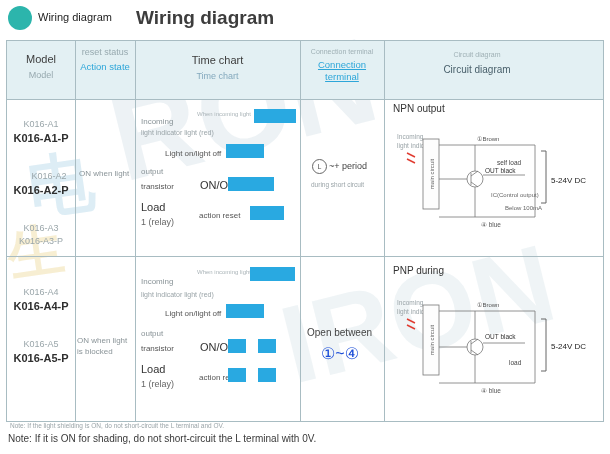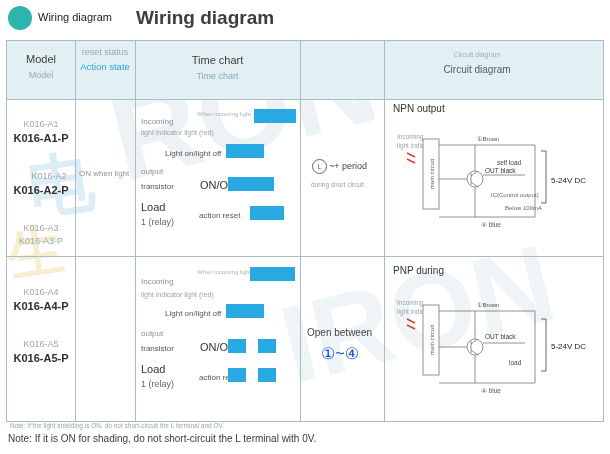--- a/index.html
+++ b/index.html
@@ -55,38 +55,43 @@
       <div class="hdr-sub" style="margin-top:5px">Model</div>
     </div>
     <div class="abs ctr" style="left:68px;top:6px;width:60px">
       <div class="hdr-sub" style="line-height:1.25">reset status</div>
       <div class="hdr-blue" style="margin-top:3px;line-height:1.25">Action state</div>
     </div>
     <div class="abs ctr" style="left:128px;top:13px;width:165px">
       <div class="hdr-main">Time chart</div>
       <div class="hdr-sub" style="margin-top:5px;color:#84a9bd">Time chart</div>
     </div>
+    <div class="abs ctr" style="left:293px;top:6px;width:84px">
+      <div class="hdr-tiny" style="line-height:1.3">Connection terminal</div>
+      <div class="hdr-blue u" style="margin-top:3px;line-height:1.25">Connection terminal</div>
+    </div>
     <div class="abs ctr" style="left:377px;top:10px;width:186px">
       <div class="hdr-tiny">Circuit diagram</div>
       <div class="hdr-main" style="margin-top:6px;font-size:10px;color:#49606b">Circuit diagram</div>
     </div>
 
     <div class="abs ctr mdl-sm" style="left:0;top:78px;width:68px">K016-A1</div>
     <div class="abs ctr mdl-b" style="left:0;top:91px;width:68px">K016-A1-P</div>
     <div class="abs ctr mdl-sm" style="left:8px;top:130px;width:68px">K016-A2</div>
     <div class="abs ctr mdl-b" style="left:0;top:143px;width:68px">K016-A2-P</div>
     <div class="abs ctr mdl-sm" style="left:0;top:182px;width:68px">K016-A3</div>
     <div class="abs ctr mdl-sm" style="left:0;top:195px;width:68px">K016-A3-P</div>
 
     <div class="abs ctr mdl-sm" style="left:0;top:246px;width:68px">K016-A4</div>
     <div class="abs ctr mdl-b" style="left:0;top:259px;width:68px">K016-A4-P</div>
     <div class="abs ctr mdl-sm" style="left:0;top:298px;width:68px">K016-A5</div>
     <div class="abs ctr mdl-b" style="left:0;top:311px;width:68px">K016-A5-P</div>
 
     <div class="abs lbl8" style="left:72px;top:128px;width:54px">ON when light</div>
+    <div class="abs lbl8" style="left:70px;top:294px;width:56px;line-height:1.4">ON when light is blocked</div>
 
     <div class="abs lbl6" style="left:190px;top:70px">When incoming light</div>
     <div class="abs lbl8" style="left:134px;top:76px">Incoming</div>
     <div class="abs lbl7" style="left:134px;top:88px">light indicator light (red)</div>
     <div class="bar" style="left:247px;top:68px;width:42px;height:14px"></div>
     <div class="abs lbl-dk" style="left:158px;top:108px">Light on/light off</div>
     <div class="bar" style="left:219px;top:103px;width:38px;height:14px"></div>
     <div class="abs lbl8" style="left:134px;top:126px">output</div>
     <div class="abs lbl-dk" style="left:134px;top:141px">transistor</div>
     <div class="abs big-lbl" style="left:193px;top:138px">ON/OFF</div>

